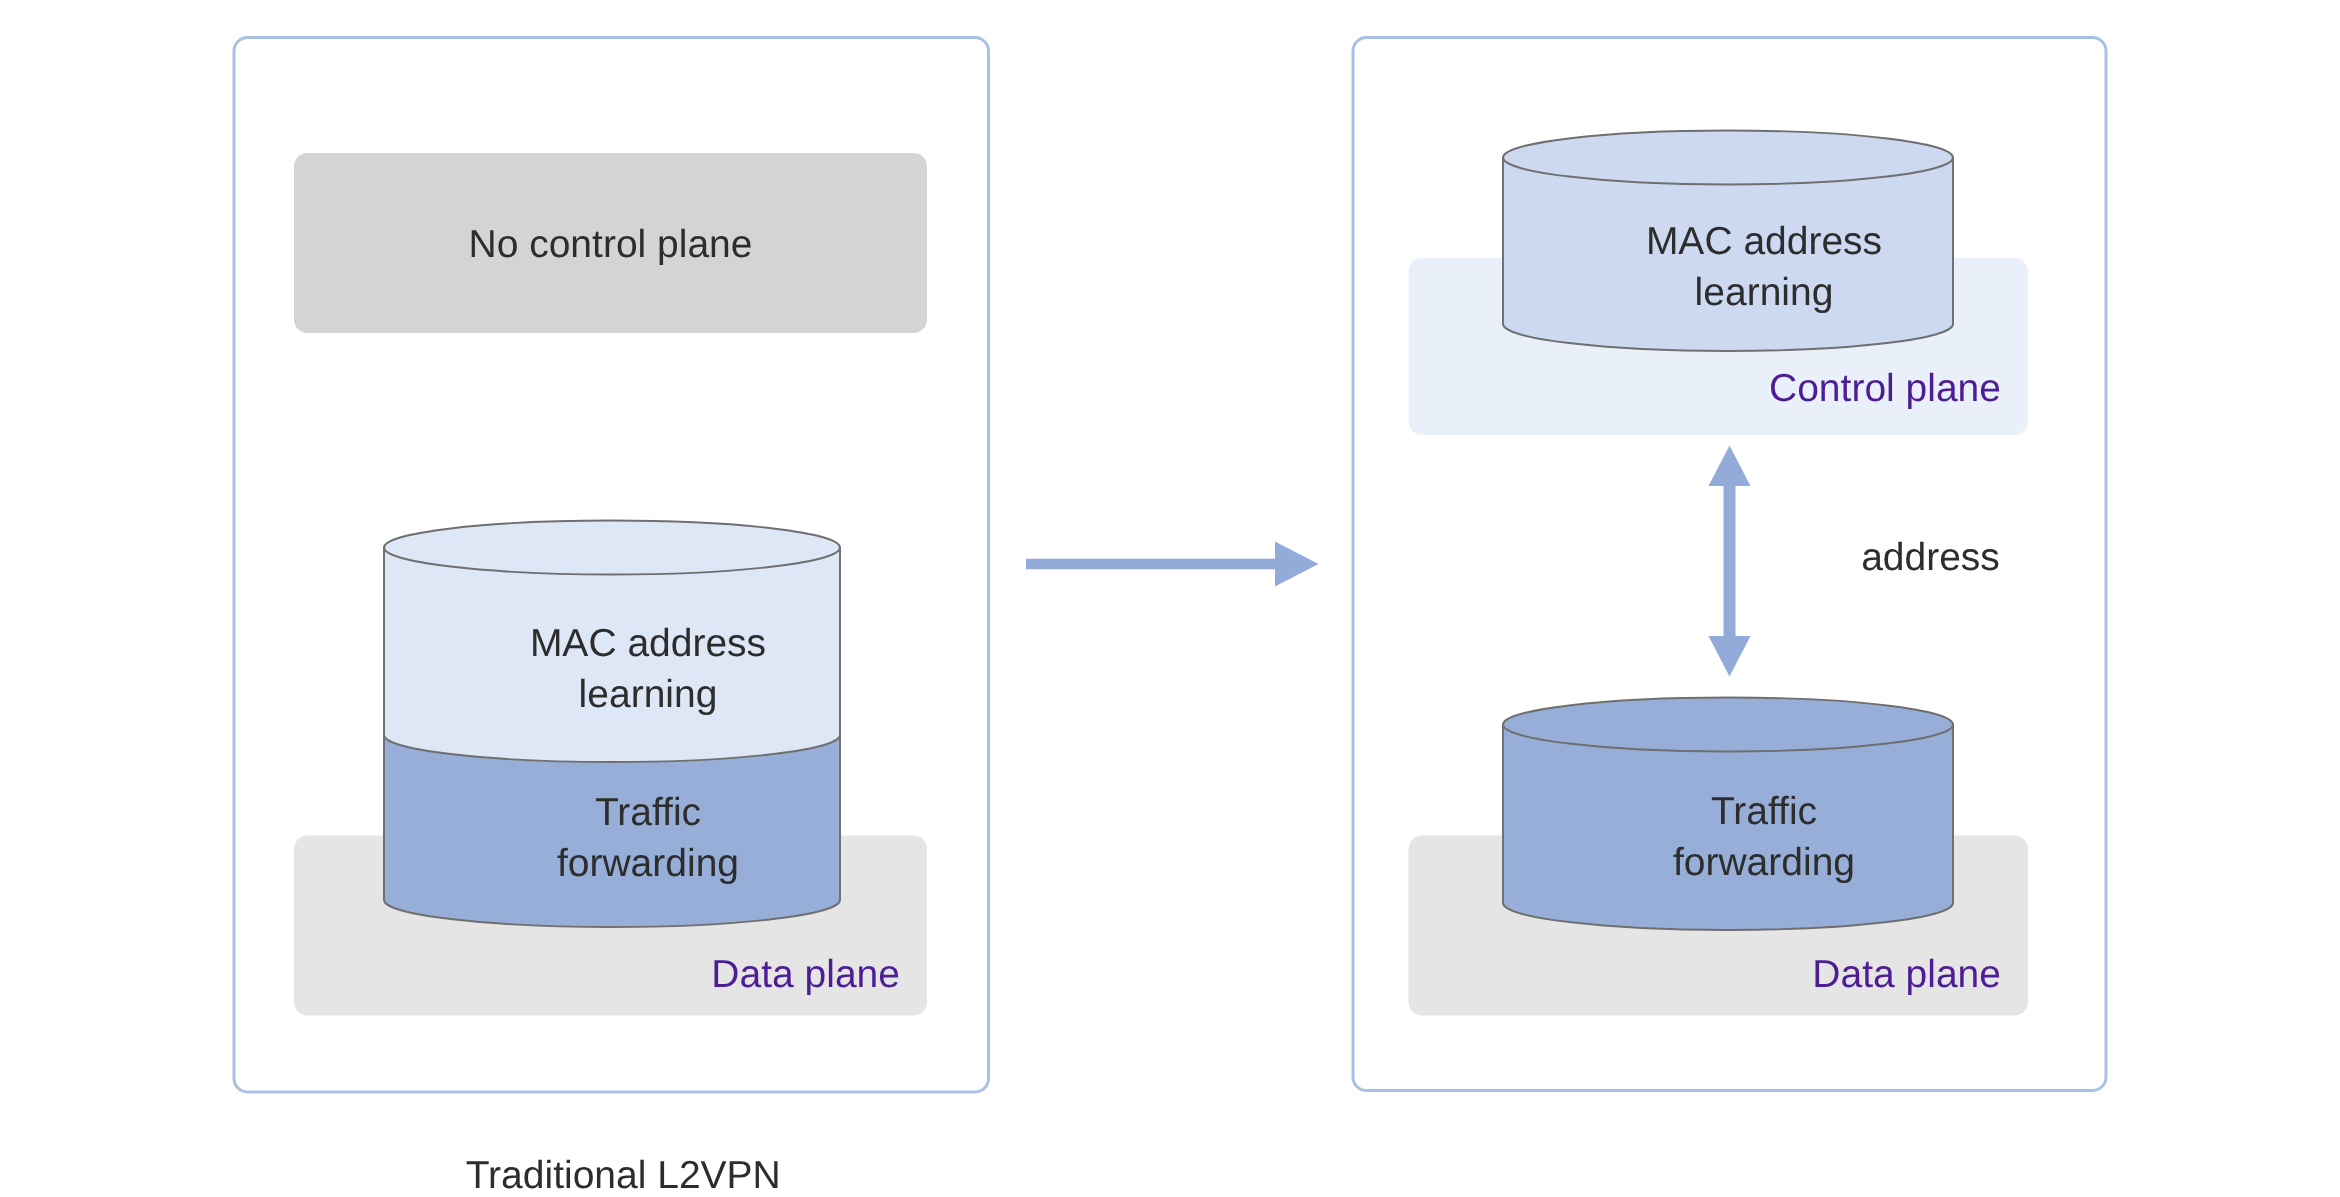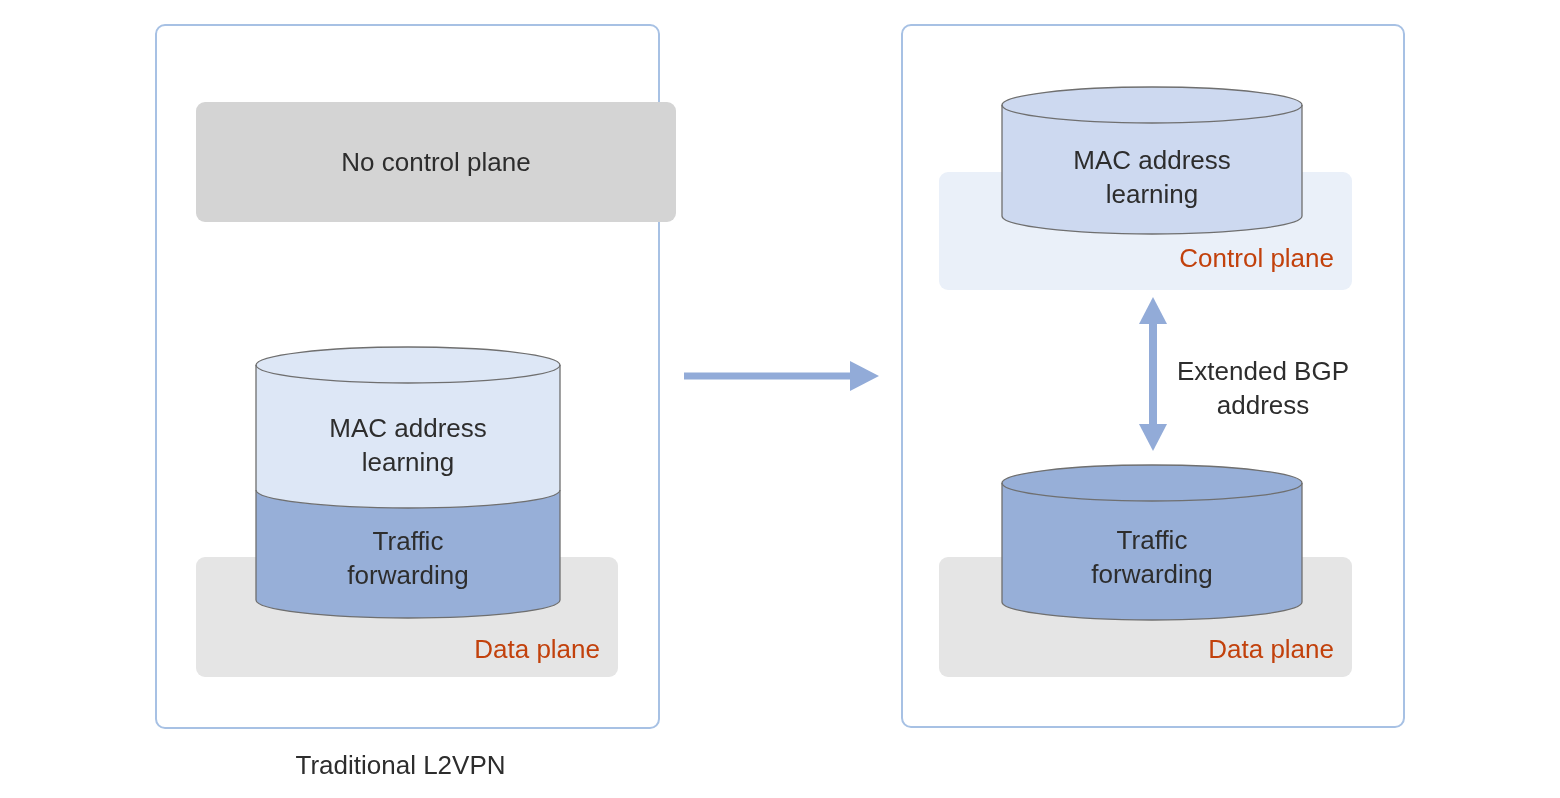--- a/index.html
+++ b/index.html
@@ -17,56 +17,56 @@
     border: 2px solid #a7c1e4;
     border-radius: 10px;
     background: #ffffff;
     box-sizing: border-box;
     z-index: 0;
   }
   .panel.left  { left: 155px; top: 24px; width: 505px; height: 705px; }
   .panel.right { left: 901px; top: 24px; width: 504px; height: 704px; }
 
   .box { position: absolute; border-radius: 9px; z-index: 1; }
-  .box.no-control  { left: 196px; top: 102px; width: 480px; height: 120px; background: #d4d4d4;
+  .box.no-control  { left: 196px; top: 102px; width: 422px; height: 120px; background: #d4d4d4;
                      display: flex; align-items: center; justify-content: center; }
   .box.data-left   { left: 196px; top: 557px; width: 422px; height: 120px; background: #e5e5e5; }
   .box.control     { left: 939px; top: 172px; width: 413px; height: 118px; background: #eaf0f9; }
   .box.data-right  { left: 939px; top: 557px; width: 413px; height: 120px; background: #e5e5e5; }
 
   .box-label { font-size: 26px; color: #2d2d2d; }
   .corner-label {
     position: absolute; right: 18px; bottom: 12px;
-    font-size: 26px; color: #c2410c; white-space: nowrap;
+    font-size: 26px; color: #4c1d95; white-space: nowrap;
   }
   .box.control .corner-label { bottom: 16px; }
 
   svg.shapes { position: absolute; left: 0; top: 0; z-index: 2; }
   .outline { fill: none; stroke: #6f6f6f; stroke-width: 1.3; }
   .edge    { stroke: #6f6f6f; stroke-width: 1.3; }
 
   .label {
     position: absolute; z-index: 3;
     text-align: center; font-size: 26px; line-height: 34px;
-    color: #2d2d2d; white-space: nowrap;
+    color: #2d2d2d; white-space: nowrap; margin-left: 24px;
   }
   .label span { display: block; }
   .cyl-left   { left: 256px;  width: 304px; }
   .cyl-right  { left: 1002px; width: 300px; }
   .lbl-mac-left      { top: 411px; }
   .lbl-traffic-left  { top: 524px; }
   .lbl-mac-right     { top: 143px; }
   .lbl-traffic-right { top: 523px; }
   .lbl-bgp           { left: 1143px; top: 354px; width: 240px; }
 
   .caption {
     position: absolute; top: 750px; z-index: 3;
     text-align: center; font-size: 26px; color: #2d2d2d;
   }
-  .caption.left  { left: 148px; width: 505px; }
+  .caption.left  { left: 163px; width: 505px; margin-top: 18px; }
   .caption.right { left: 901px; width: 504px; }
 </style>
 </head>
 <body>
 
 <div class="canvas">
 
   <div class="panel left"></div>
   <div class="panel right"></div>
 
@@ -121,19 +121,18 @@
   <div class="label cyl-right lbl-mac-right">
     <span>MAC address</span>
     <span>learning</span>
   </div>
   <div class="label cyl-right lbl-traffic-right">
     <span>Traffic</span>
     <span>forwarding</span>
   </div>
 
   <div class="label lbl-bgp">
-    <span>Extended BGP</span>
     <span>address</span>
   </div>
 
   <div class="caption left">Traditional L2VPN</div>
 
 </div>
 
 </body></html>

